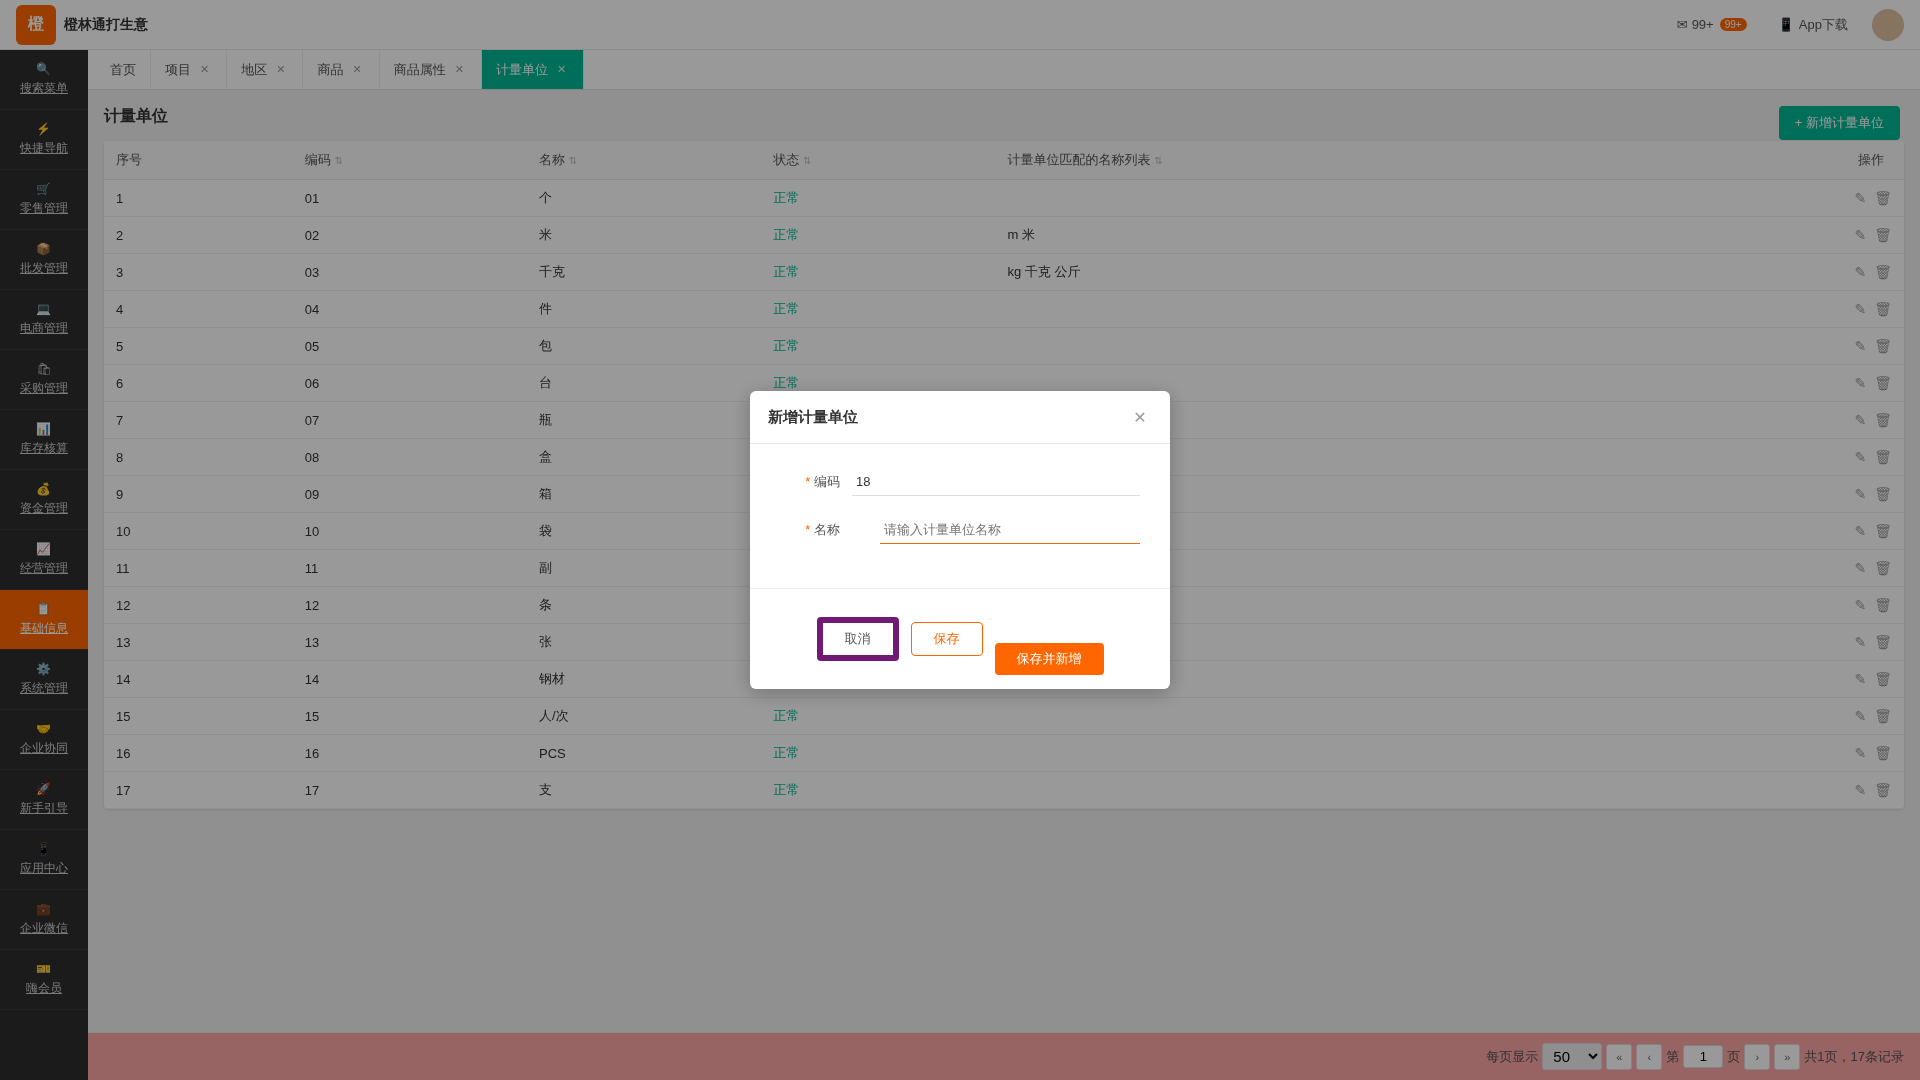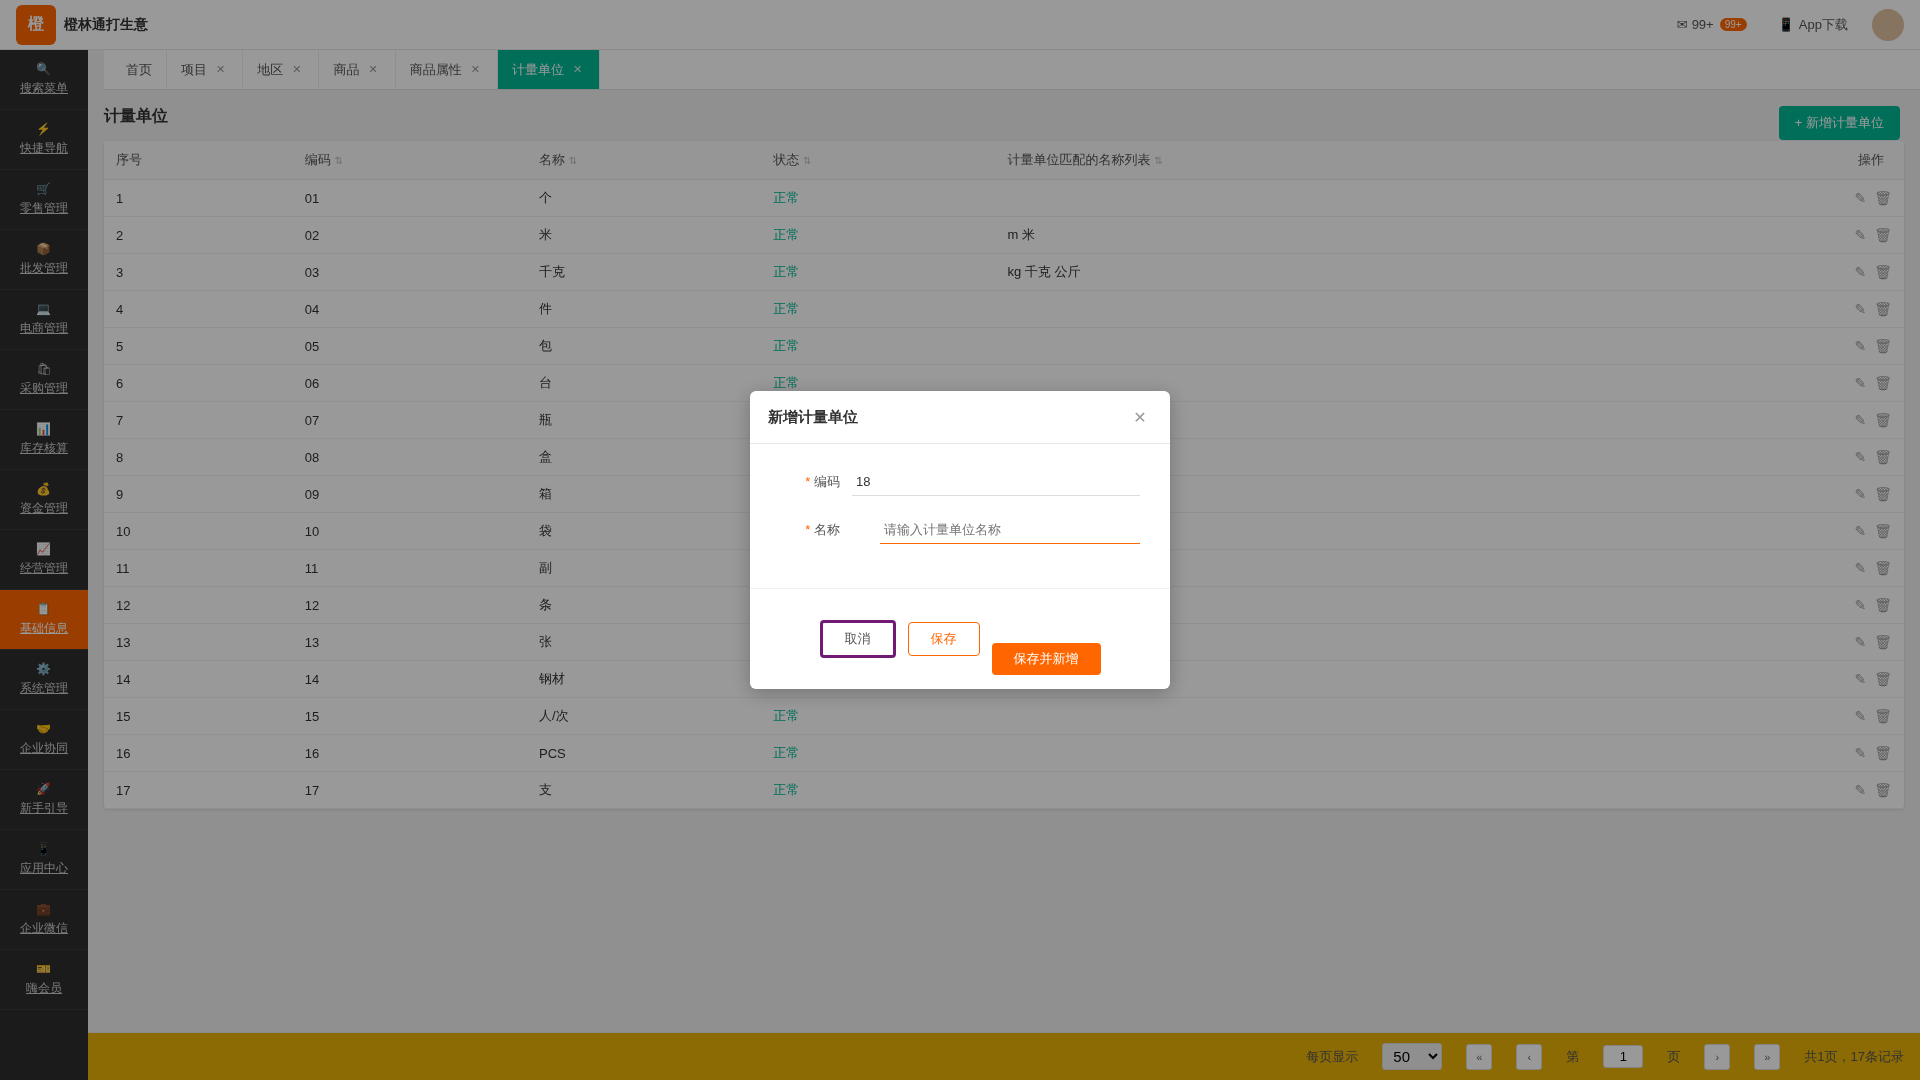--- a/index.html
+++ b/index.html
@@ -106,21 +106,20 @@
 
     
     .tab-bar {
       height: 40px;
       background: #fff;
       display: flex;
       align-items: center;
       border-bottom: 1px solid #e0e0e0;
       padding: 0 8px;
       flex-shrink: 0;
-      margin-left: 16px;
     }
     .tab-item {
       display: flex;
       align-items: center;
       padding: 0 14px;
       height: 100%;
       font-size: 13px;
       color: #555;
       cursor: pointer;
       border-right: 1px solid #eee;
@@ -200,27 +199,27 @@
     .action-icon {
       color: #999;
       cursor: pointer;
       font-size: 14px;
     }
     .sort-icon { color: #bbb; font-size: 10px; }
 
     
     .pagination-bar {
       height: 48px;
-      background: #eab308;
+      background: #fca5a5;
       border-top: 1px solid #e8e8e8;
       display: flex;
       align-items: center;
       justify-content: flex-end;
       padding: 0 16px;
-      gap: 24px;
+      gap: 4px;
       font-size: 13px;
       color: #555;
       flex-shrink: 0;
     }
     .page-size-select {
       border: 1px solid #ddd;
       padding: 3px 6px;
       border-radius: 3px;
       font-size: 15px;
     }
@@ -324,21 +323,21 @@
     }
     .modal-footer {
       padding: 14px 18px;
       display: flex;
       align-items: center;
       justify-content: center;
       gap: 12px;
       border-top: 1px solid #f0f0f0;
     }
     .btn-cancel {
-      border: 3px solid #701a75;
+      border: 6px solid #701a75;
       background: white;
       color: #555;
       padding: 7px 22px;
       border-radius: 4px;
       cursor: pointer;
       font-size: 13px;
     }
     .btn-save {
       border: 1px solid #f60;
       background: white;

